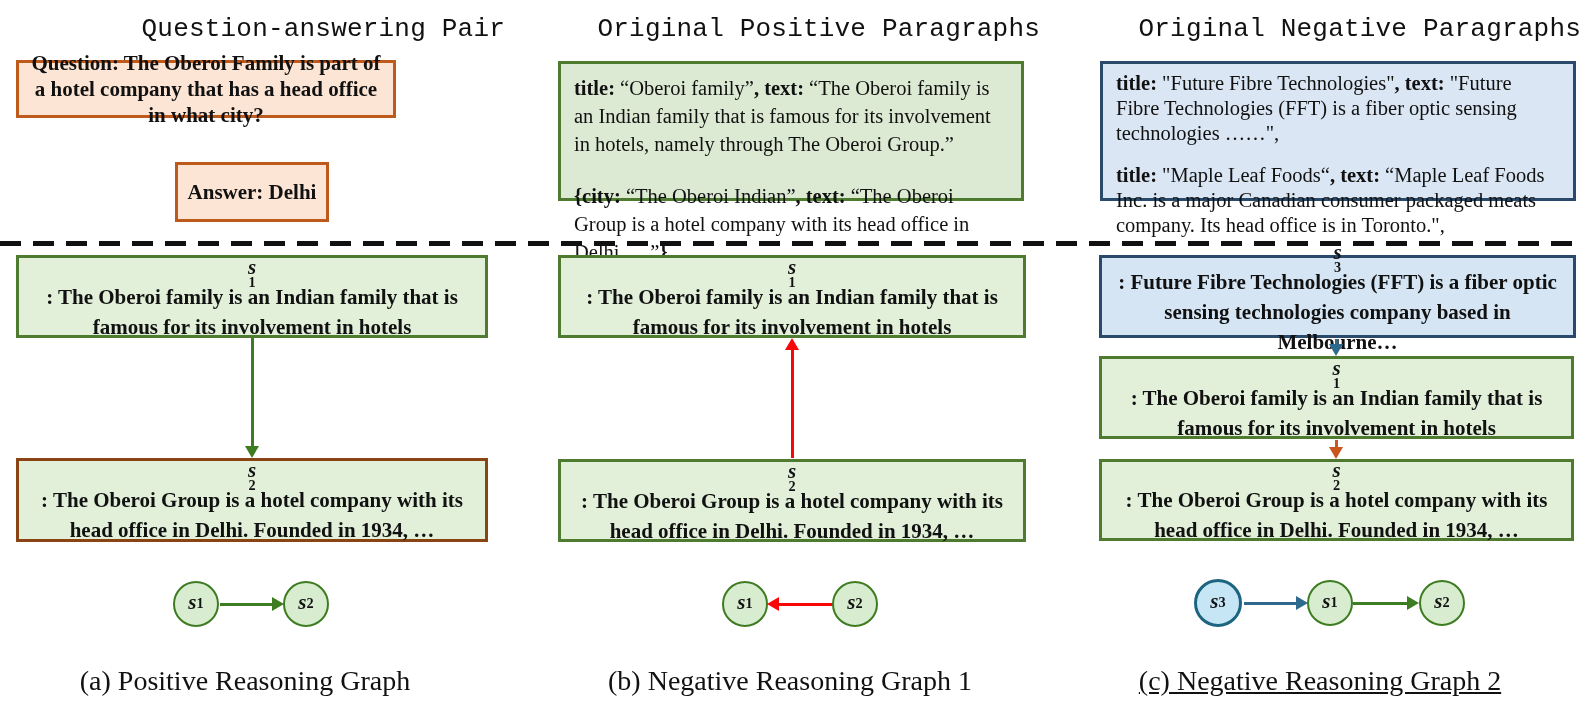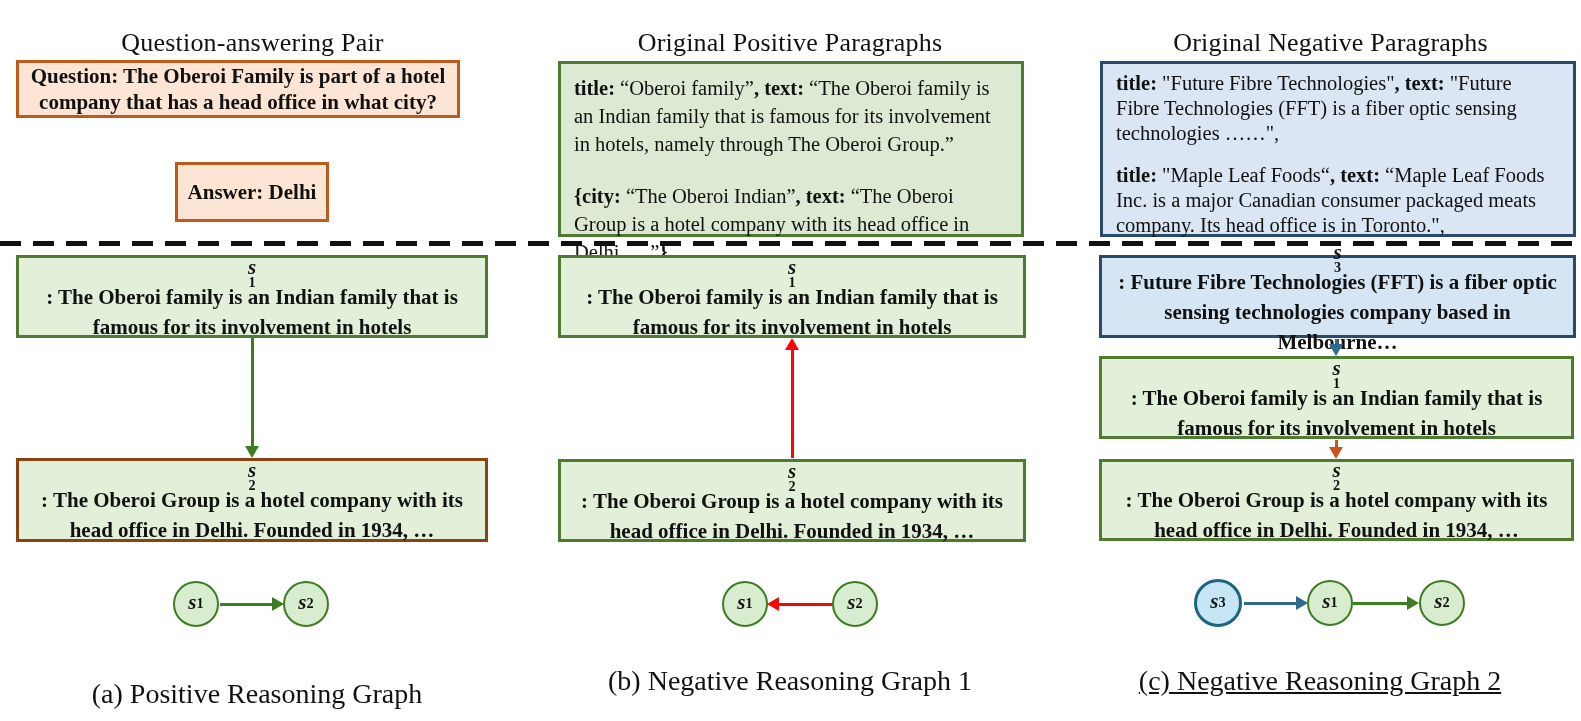--- a/index.html
+++ b/index.html
@@ -1,30 +1,30 @@
 <!DOCTYPE html>
 <html style="--ink: #111111; --peach-bg: #fce5d5; --peach-border: #bf5a1d; --para-green-bg: #dcead3; --green-box-bg: #e2f0da; --green-border: #4e7b30; --brown-border: #8a4414; --blue-para-bg: #dae6f3; --blue-border: #2a4a6b; --s3-bg: #d5e5f4; --circle-green-bg: #d8ecd0; --circle-green-border: #3e7c22; --circle-blue-bg: #c6e6f6; --circle-blue-border: #1d6480; --arrow-green: #3e7c22; --arrow-red: #f90606; --arrow-blue: #2d6a8e; --arrow-orange: #c9561c;"><head>
 <meta charset="utf-8">
 <style>
   html,body{margin:0;padding:0;background:#ffffff;}
   .canvas{
     position:relative;width:1581px;height:721px;background:#ffffff;overflow:hidden;
     font-family:"Liberation Serif","DejaVu Serif",serif;color:var(--ink);
   }
   .col-title{
-    position:absolute;top:28px;font-size:26px;text-align:center;letter-spacing:.2px;
+    position:absolute;top:14px;font-size:26px;text-align:right;letter-spacing:.2px;font-family:Liberation Mono, monospace;
   }
   .box{position:absolute;box-sizing:border-box;display:flex;flex-direction:column;justify-content:center;}
   
-  .q-box{left:16px;top:60px;width:444px;height:58px;background:var(--peach-bg);border:3px solid var(--peach-border);
+  .q-box{left:16px;top:60px;width:380px;height:58px;background:var(--peach-bg);border:3px solid var(--peach-border);
          font-weight:700;font-size:21px;line-height:26px;text-align:center;padding:2px 10px;}
   .a-box{left:175px;top:162px;width:154px;height:60px;background:var(--peach-bg);border:3px solid var(--peach-border);
          font-weight:700;font-size:21px;text-align:center;}
   
-  .para-box{top:61px;height:176px;font-size:20.5px;text-align:left;justify-content:flex-start;}
+  .para-box{top:61px;height:140px;font-size:20.5px;text-align:left;justify-content:flex-start;}
   .para-box p{margin:0;}
   .pos-para{left:558px;width:466px;background:var(--para-green-bg);border:3px solid var(--green-border);
             padding:10px 13px;line-height:28px;}
   .pos-para p + p{margin-top:24px;}
   .neg-para{left:1100px;width:476px;background:var(--blue-para-bg);border:3px solid var(--blue-border);
             padding:7px 13px;line-height:25px;}
   .neg-para p + p{margin-top:17px;}
   
   .s-box{font-weight:700;font-size:21px;line-height:30px;text-align:center;padding:4px 14px;}
   .s-green{background:var(--green-box-bg);border:3px solid var(--green-border);}
@@ -58,21 +58,21 @@
   .ar-blue{--ac:var(--arrow-blue);}
   .ar-orange{--ac:var(--arrow-orange);}
   
   .node{position:absolute;box-sizing:border-box;width:46px;height:46px;border-radius:50%;
         display:flex;align-items:center;justify-content:center;
         font-weight:700;font-size:21px;padding-bottom:3px;}
   .node-green{background:var(--circle-green-bg);border:2.5px solid var(--circle-green-border);}
   .node-blue{background:var(--circle-blue-bg);border:3.5px solid var(--circle-blue-border);}
   
   .caption{position:absolute;top:665px;font-size:28px;text-align:center;}
-  .cap-a{left:32px;width:450px;margin-top:13px;}
+  .cap-a{left:20px;width:450px;}
   .cap-b{left:565px;width:450px;}
   .cap-c{left:1095px;width:450px;text-decoration:underline;}
   
   .sg-b{font-weight:700;}
   .sg-i{font-style:italic;}
   sub{font-size:.68em;line-height:0;}
 </style>
 </head>
 <body>
 

